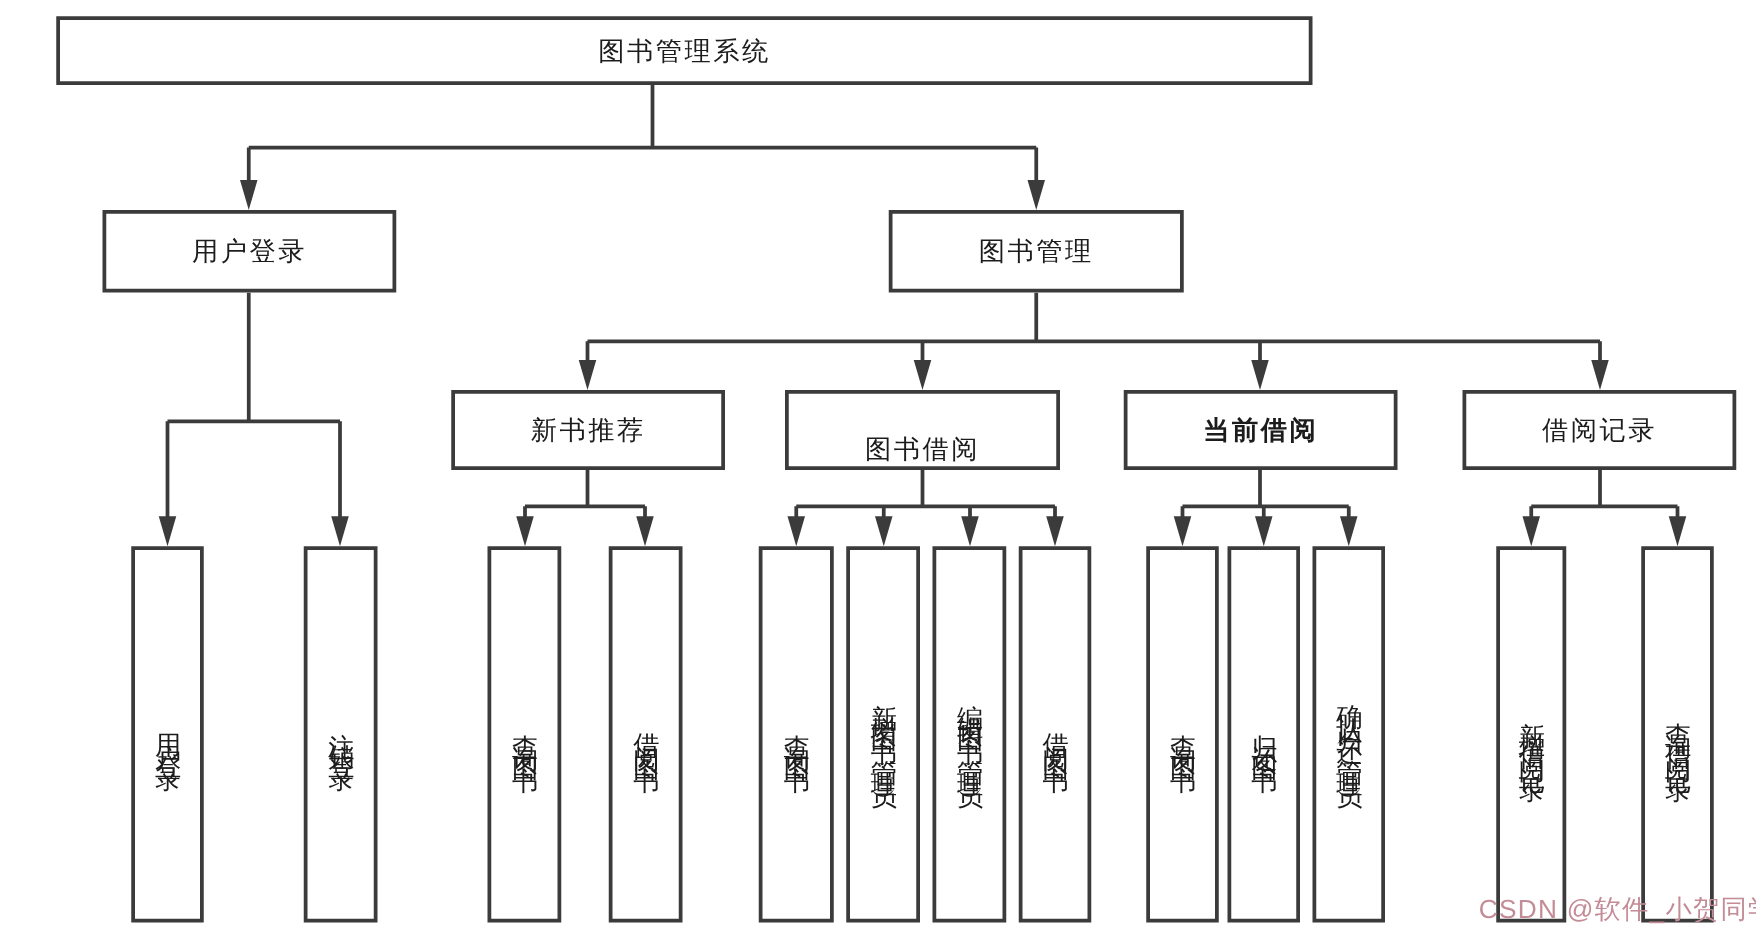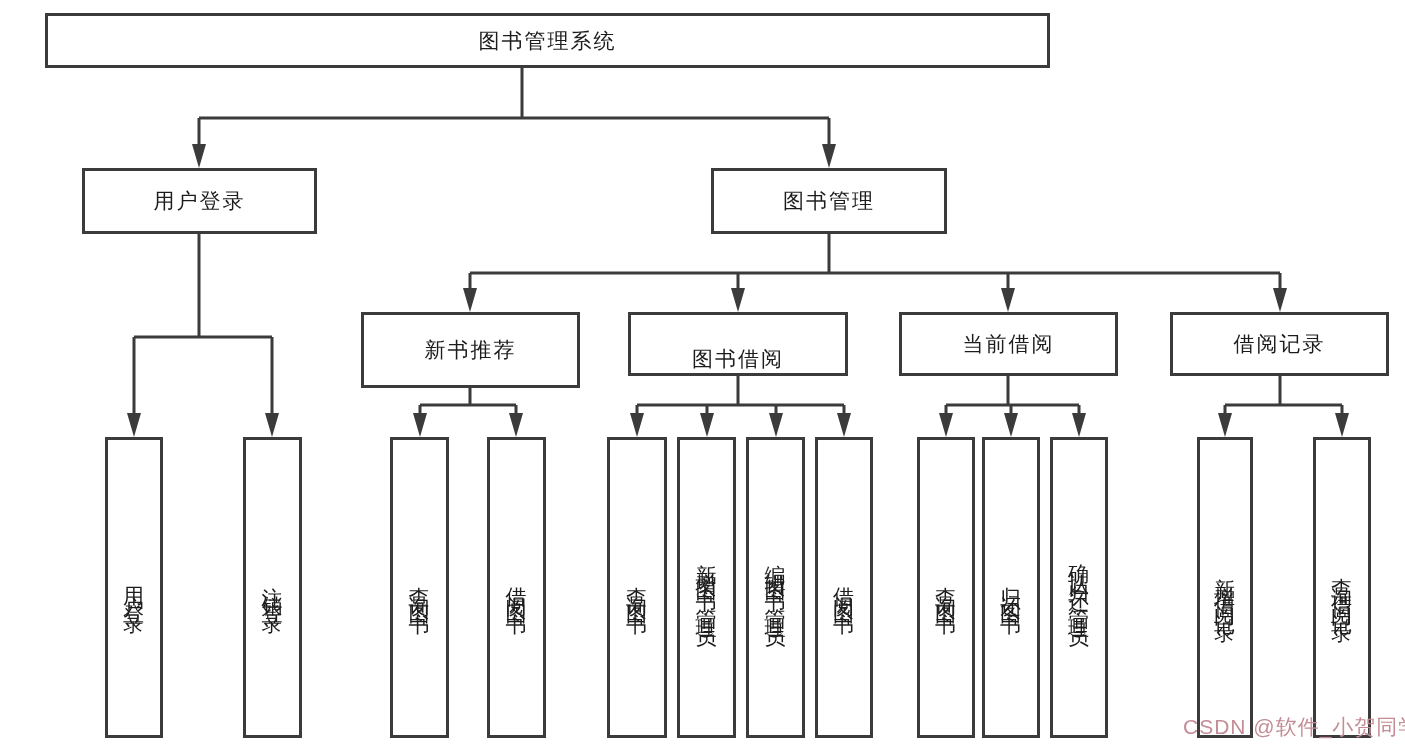--- a/index.html
+++ b/index.html
@@ -72,27 +72,27 @@
     <span>图书管理系统</span>
   </div>
 
   <div class="box hbox" style="left:82px;top:168px;width:235px;height:66px;">
     <span>用户登录</span>
   </div>
   <div class="box hbox" style="left:711px;top:168px;width:236px;height:66px;">
     <span>图书管理</span>
   </div>
 
-  <div class="box hbox" style="left:361px;top:312px;width:219px;height:76px;">
+  <div class="box hbox" style="left:361px;top:312px;width:219px;height:64px;">
     <span>新书推荐</span>
   </div>
   <div class="box hbox" style="left:628px;top:312px;width:220px;height:64px;align-items:flex-end;">
     <span>图书借阅</span>
   </div>
-  <div class="box hbox" style="left:899px;top:312px;width:219px;height:64px;">
+  <div class="box hbox" style="left:899px;top:312px;width:219px;height:64px;font-weight:bold;">
     <span>当前借阅</span>
   </div>
   <div class="box hbox" style="left:1170px;top:312px;width:219px;height:64px;">
     <span>借阅记录</span>
   </div>
 
   <div class="box vbox" style="left:105px;top:437px;width:58px;height:301px;">
     <span>用户登录</span>
   </div>
   <div class="box vbox" style="left:243px;top:437px;width:59px;height:301px;">

